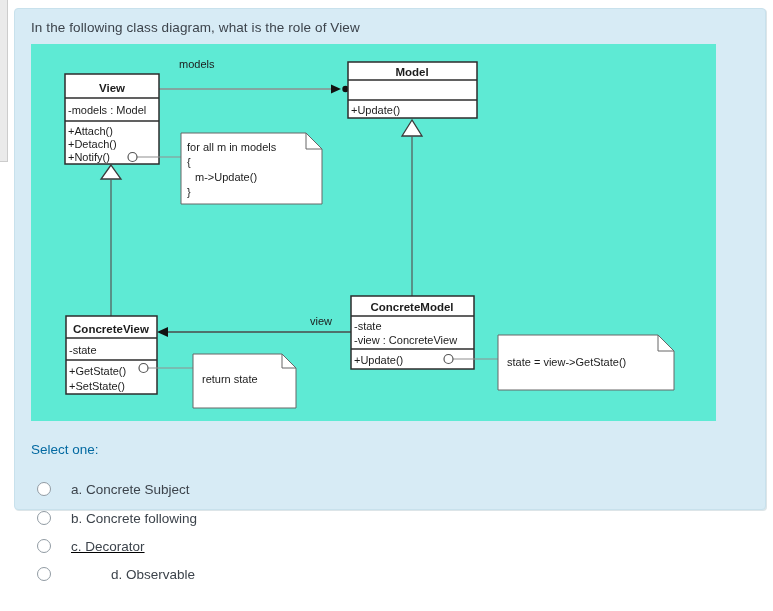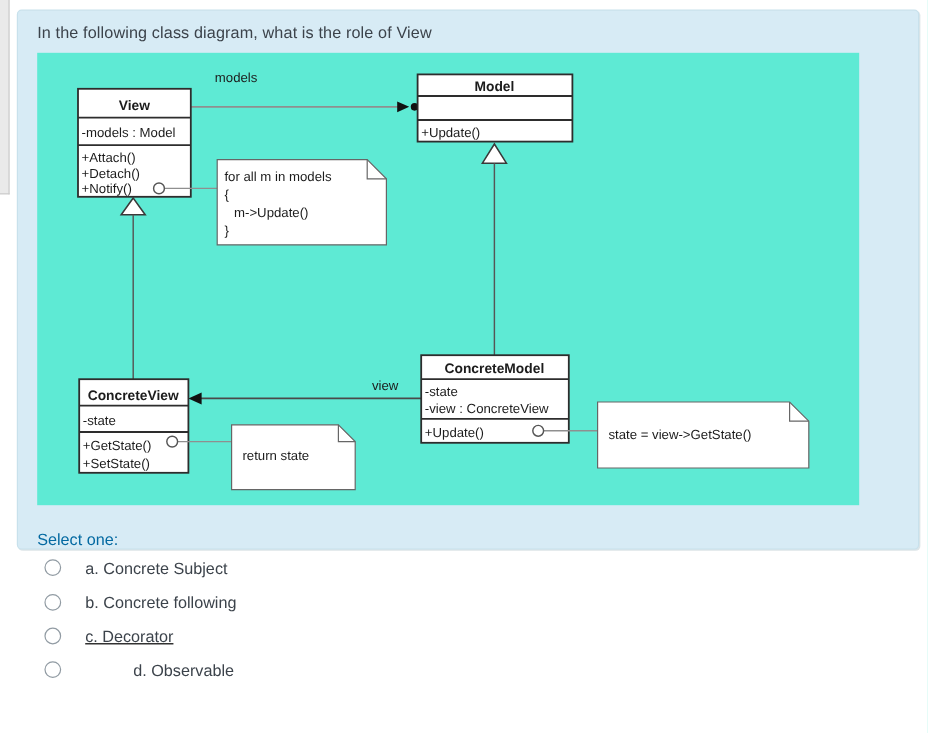--- a/index.html
+++ b/index.html
@@ -5,21 +5,21 @@
   * { margin:0; padding:0; box-sizing:border-box; }
   html,body { width:773px; height:611px; background:#ffffff; overflow:hidden;
               font-family:"Liberation Sans", sans-serif; }
 
   .edge-strip {
     position:absolute; left:0; top:0; width:8px; height:162px;
     background:#eaeaea; border-right:1px solid #cccccc; border-bottom:1px solid #cccccc;
   }
 
   .question-card {
-    position:absolute; left:14px; top:8px; width:752px; height:450px;
+    position:absolute; left:14px; top:8px; width:752px; height:502px;
     background:#d7ebf5; border:1px solid #c8e1ec; border-radius:4px;
     box-shadow:1px 1px 0 rgba(120,150,165,0.25);
   }
 
   .question-text {
     position:absolute; left:16px; top:11px;
     font-size:13.5px; color:#3c434b; letter-spacing:0.1px;
   }
 
   .diagram-panel {
@@ -33,20 +33,21 @@
   svg text.cls-title { font-weight:bold; font-size:11.5px; }
 
   .select-one {
     position:absolute; left:16px; top:433px;
     font-size:13.5px; color:#0369a1;
   }
 
   .option {
     position:absolute; left:22px; display:flex; align-items:center; cursor:pointer;
     height:18px;
+    margin-top:16px;
   }
   .option-a { top:455px; } .option-b { top:484px; } .option-c { top:512px;text-decoration:underline; } .option-d { top:540px;gap:40px; }
   .radio {
     width:14px; height:14px; border:1px solid #919ba3; border-radius:50%;
     background:#ffffff; margin-right:20px; flex:0 0 auto;
   }
   .option-text { font-size:13.5px; color:#3c434b; }
 </style>
 </head>
 <body>

